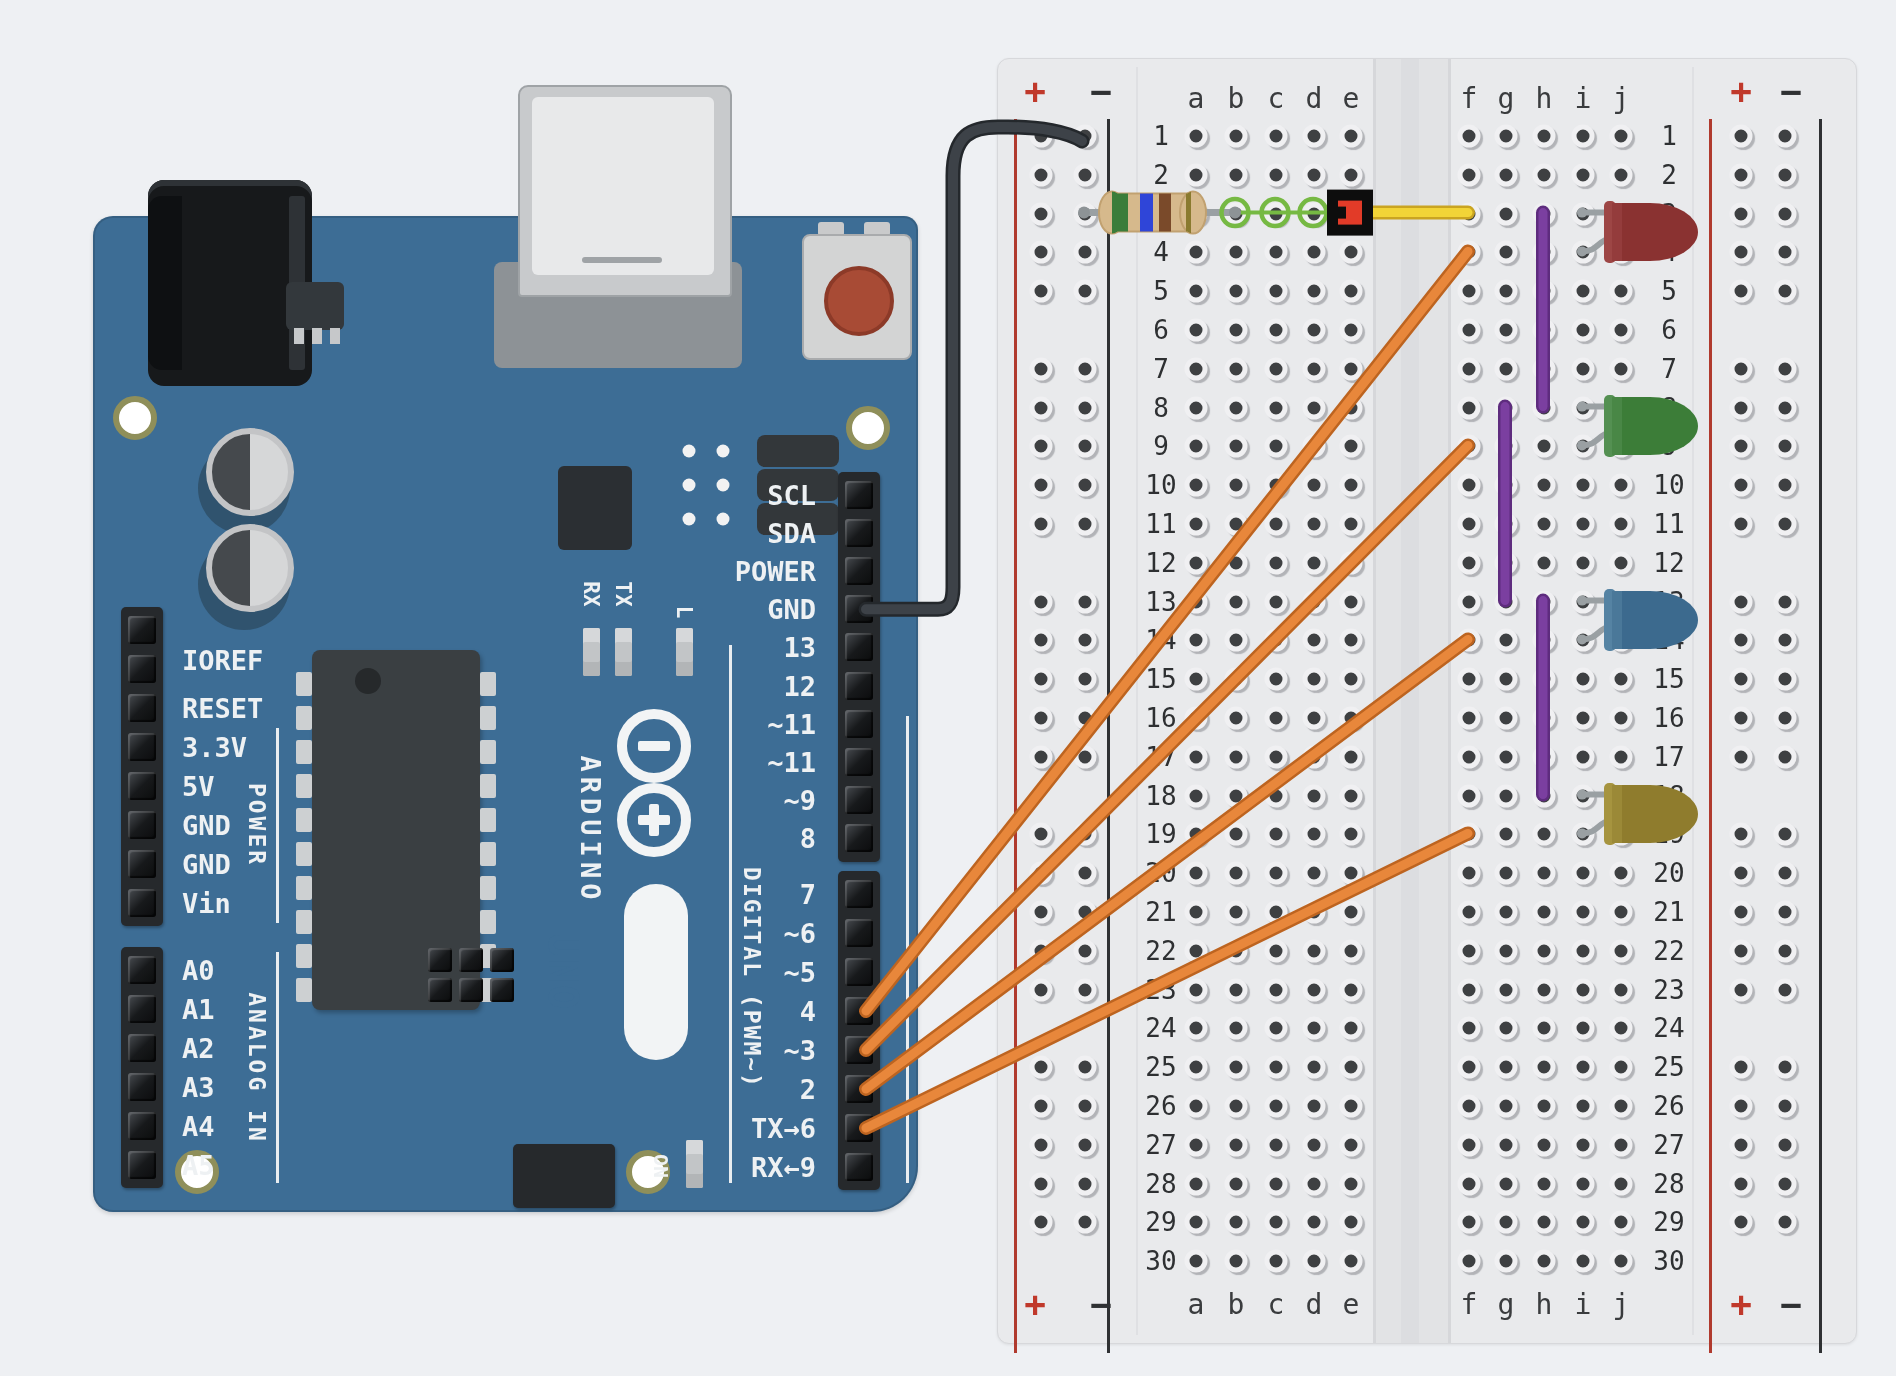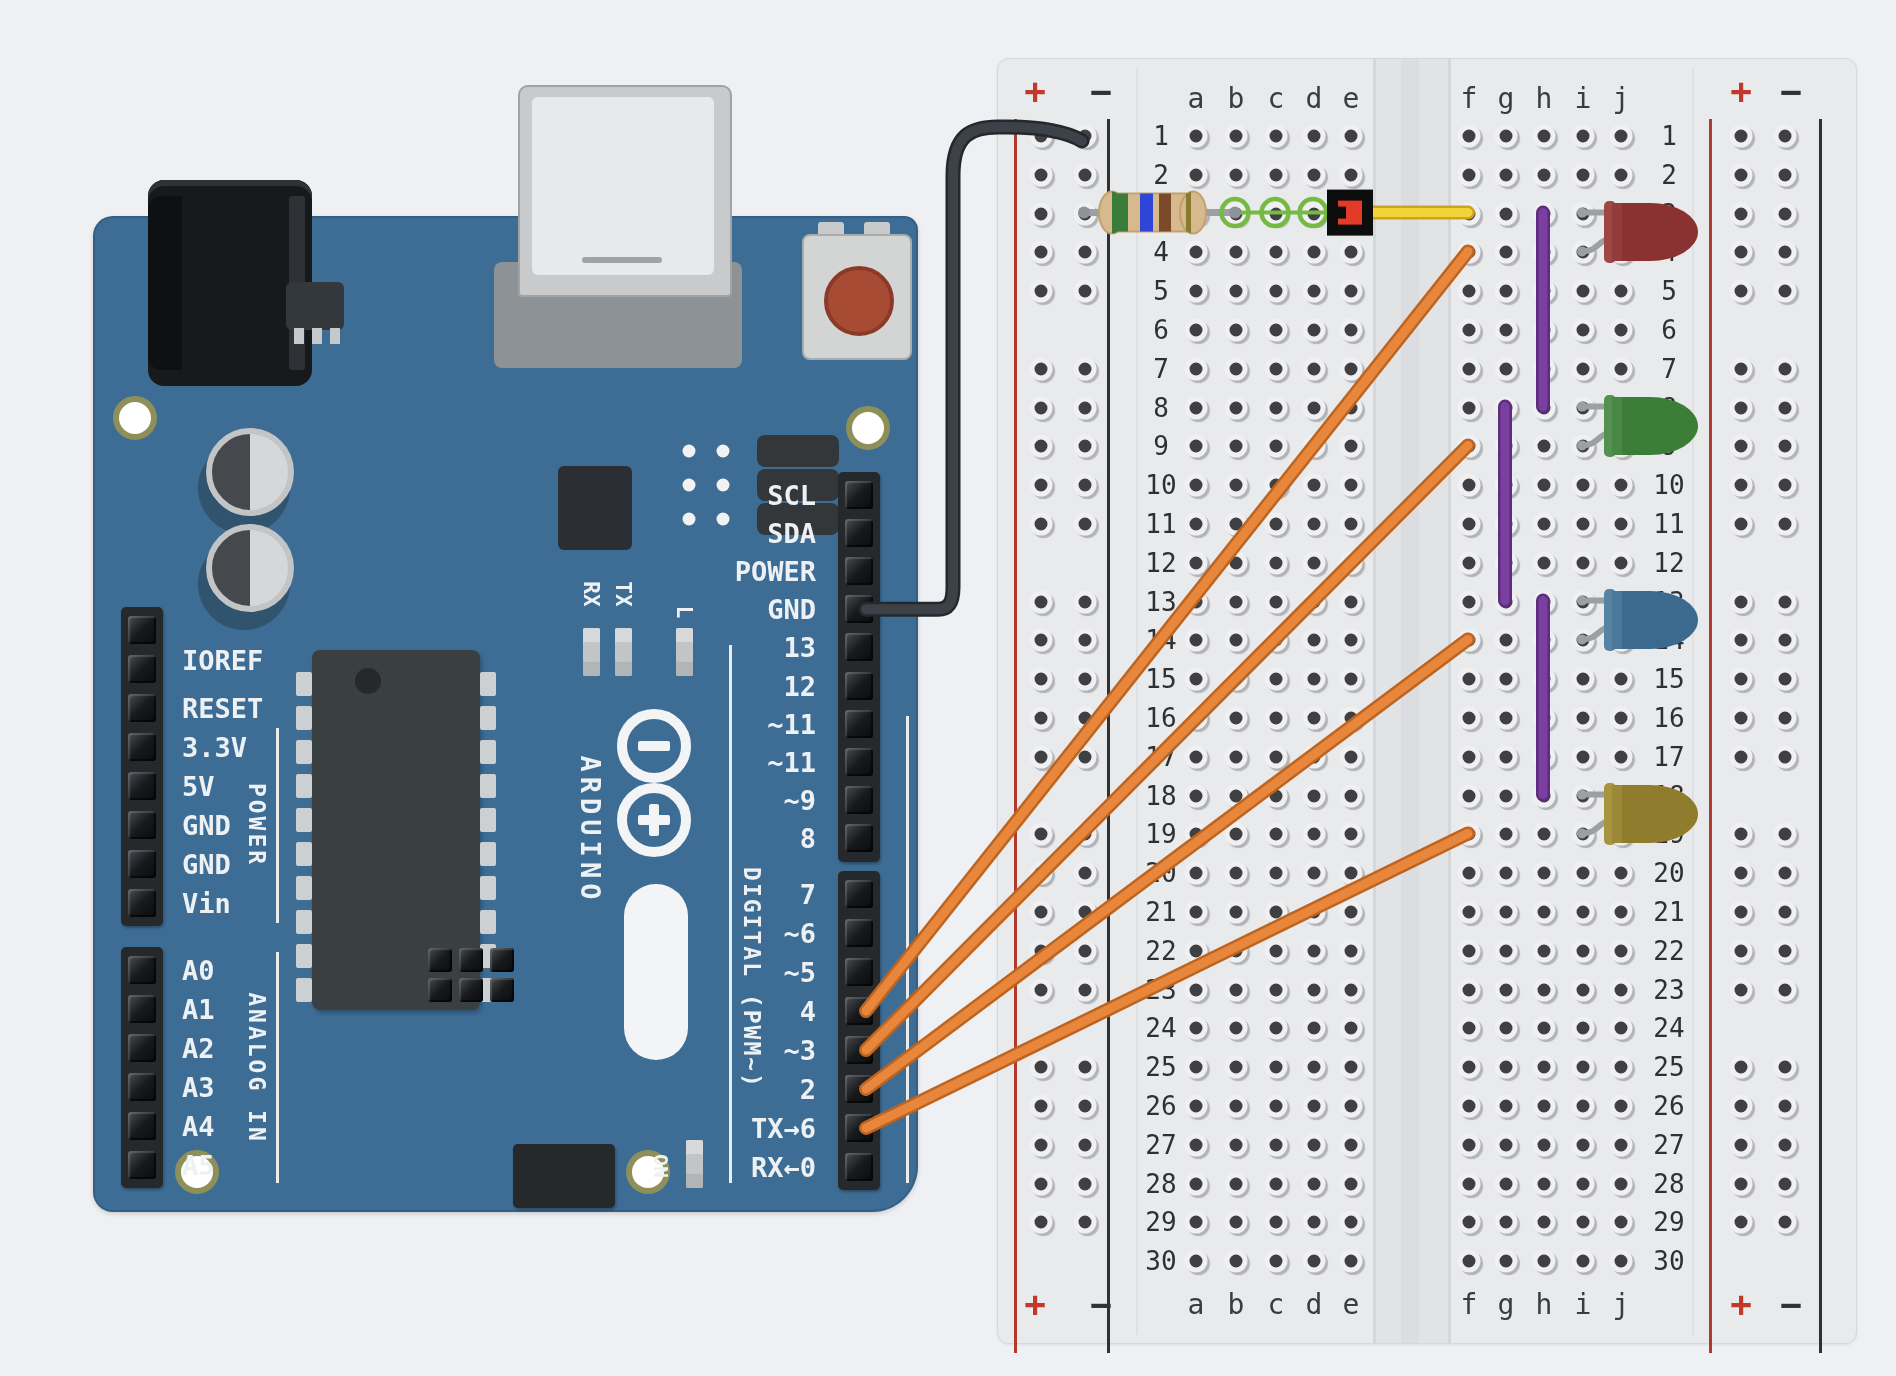--- a/index.html
+++ b/index.html
@@ -638,21 +638,21 @@
       <div class="pinlbl r" style="left: 723px; top: 756px;">~5</div>
       <div class="pin" style="left: 766px; top: 795px;"></div>
       <div class="pinlbl r" style="left: 723px; top: 795px;">4</div>
       <div class="pin" style="left: 766px; top: 834px;"></div>
       <div class="pinlbl r" style="left: 723px; top: 834px;">~3</div>
       <div class="pin" style="left: 766px; top: 873px;"></div>
       <div class="pinlbl r" style="left: 723px; top: 873px;">2</div>
       <div class="pin" style="left: 766px; top: 912px;"></div>
       <div class="pinlbl r" style="left: 723px; top: 912px;">TX→6</div>
       <div class="pin" style="left: 766px; top: 951px;"></div>
-      <div class="pinlbl r" style="left: 723px; top: 951px;">RX←0</div>
+      <div class="pinlbl r" style="left: 723px; top: 951px;">RX←9</div>
       <div class="pin" style="left: 49px; top: 414px;"></div>
       <div class="pin" style="left: 49px; top: 453px;"></div>
       <div class="pin" style="left: 49px; top: 492px;"></div>
       <div class="pin" style="left: 49px; top: 531px;"></div>
       <div class="pin" style="left: 49px; top: 570px;"></div>
       <div class="pin" style="left: 49px; top: 609px;"></div>
       <div class="pin" style="left: 49px; top: 648px;"></div>
       <div class="pin" style="left: 49px; top: 687px;"></div>
       <div class="pinlbl l" style="left: 89px; top: 444px;">IOREF</div>
       <div class="pinlbl l" style="left: 89px; top: 492px;">RESET</div>

